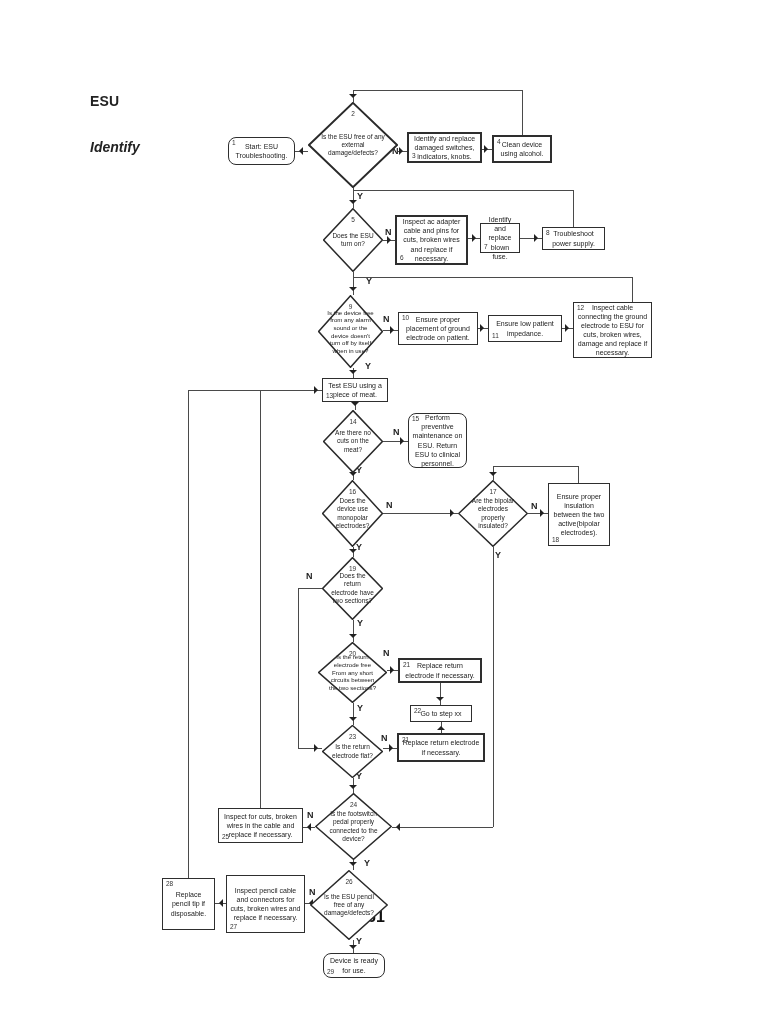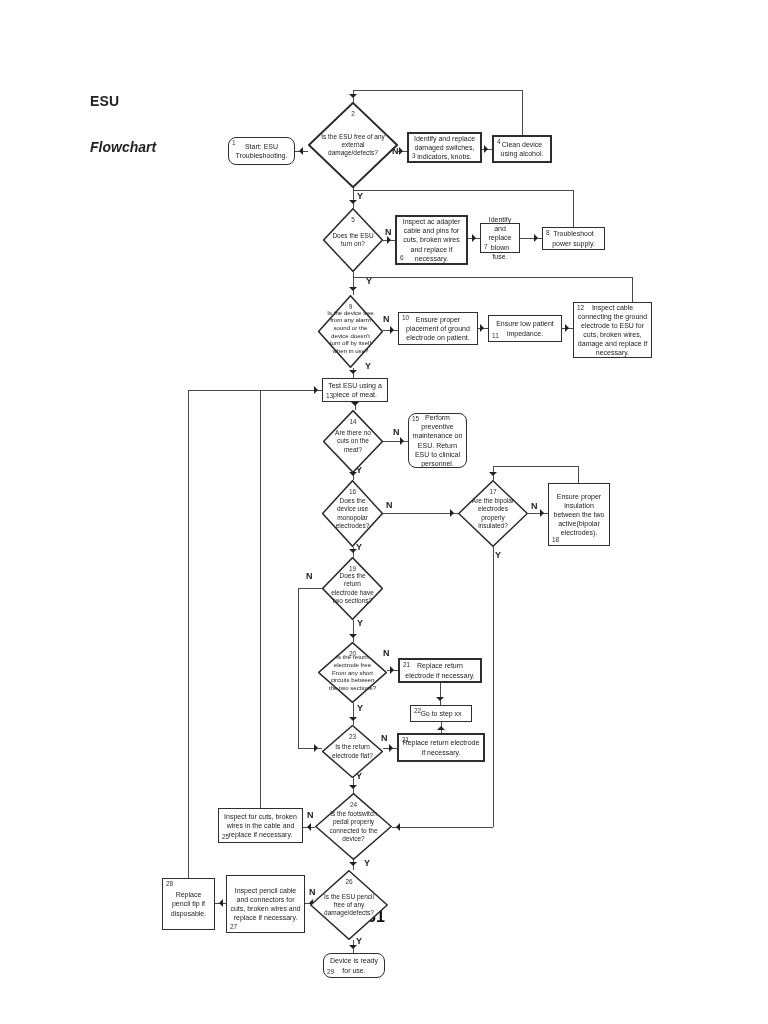--- a/index.html
+++ b/index.html
@@ -34,21 +34,21 @@
   .ar-u{border-bottom-color:#222;}
 
   .lbl{position:absolute;font-size:9px;font-weight:bold;color:#222;}
 </style>
 </head>
 <body>
 
 <div class="page">
 
   <div class="title">ESU</div>
-  <div class="subtitle">Flowchart</div>
+  <div class="subtitle">Identify</div>
   <div class="pageno">61</div>
 
   <div class="hl" style="left:353px;top:90px;width:169px"></div>
   <div class="vl" style="left:522px;top:90px;height:45px"></div>
   <div class="vl" style="left:353px;top:90px;height:12px"></div>
   <div class="hl" style="left:295px;top:151px;width:13px"></div>
   <div class="hl" style="left:398px;top:151px;width:9px"></div>
   <div class="hl" style="left:482px;top:149px;width:10px"></div>
   <div class="vl" style="left:353px;top:188px;height:20px"></div>
   <div class="hl" style="left:353px;top:190px;width:220px"></div>

